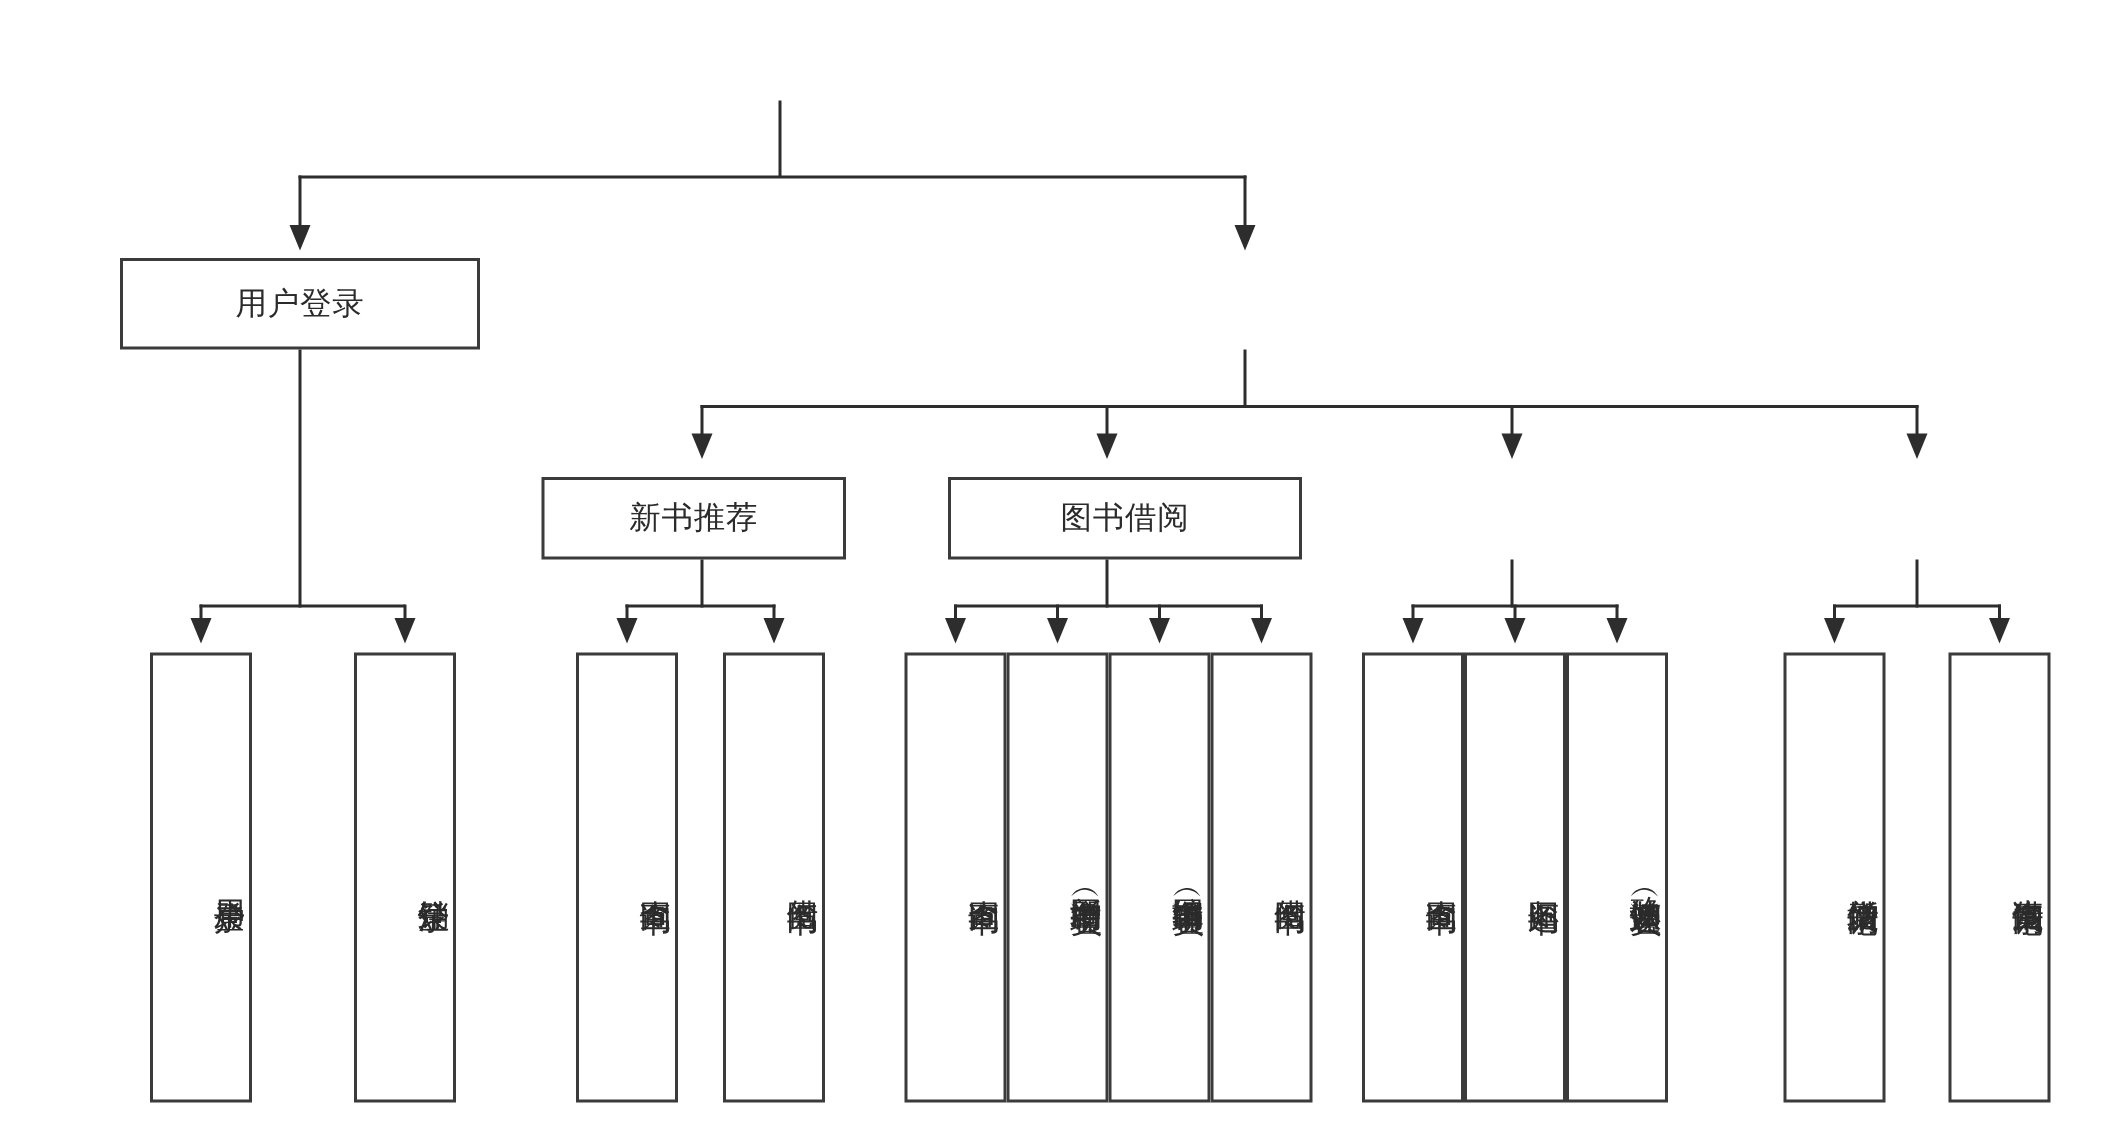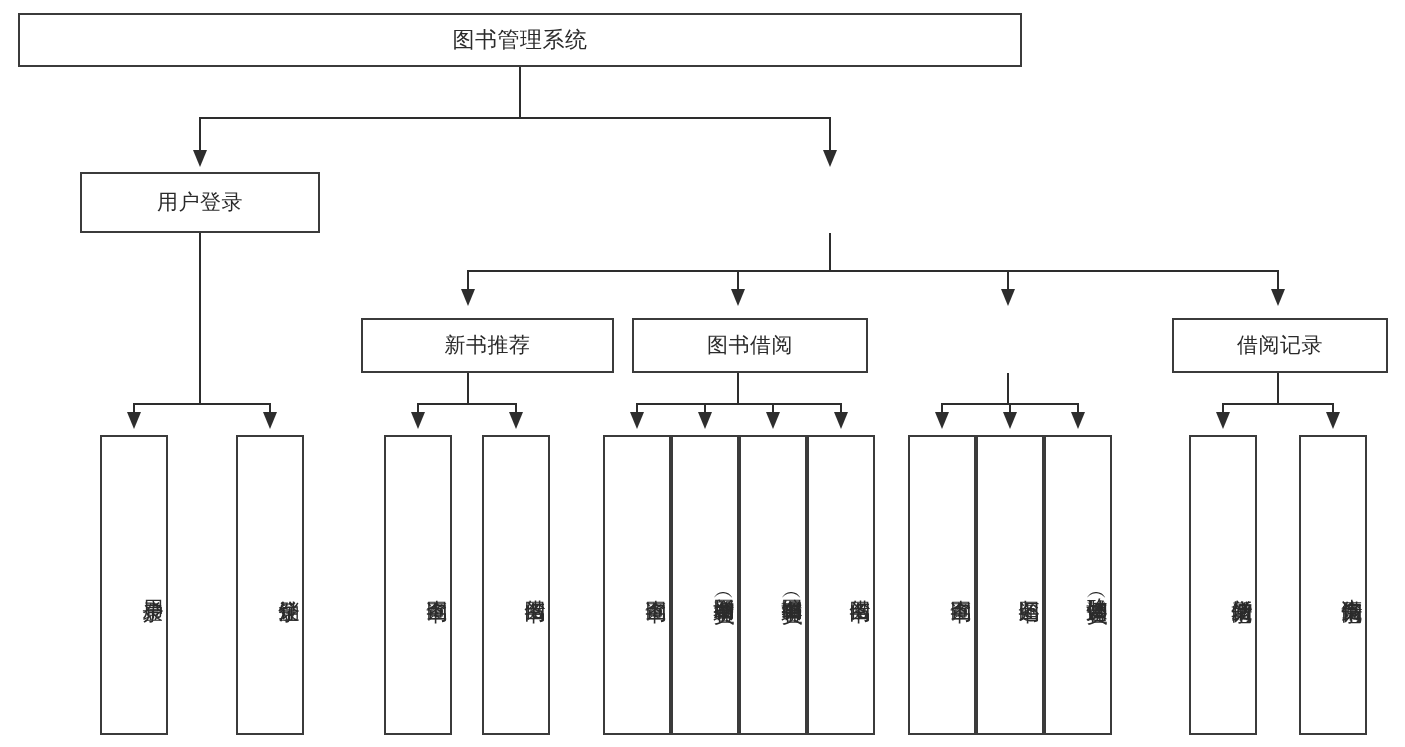--- a/index.html
+++ b/index.html
@@ -73,23 +73,20 @@
     letter-spacing: 0.5px;
     white-space: nowrap;
     user-select: none;
   }
 </style>
 </head>
 <body>
 
 <div id="canvas">
 
-  <div class="node horiz" id="title-node" style="left:18px; top:13px; width:1004px; height:54px;">
-    <span>图书管理系统</span>
-  </div>
 
   <div class="edge v" style="left:519px; top:67px; width:2px; height:51px;"></div>
 
   <div class="edge h" style="left:199px; top:117px; width:632px; height:2px;"></div>
 
   <div class="edge v" style="left:199px; top:117px; width:2px; height:36px;"></div>
   <div class="arrow" style="left:193px; top:150px;"></div>
   <div class="edge v" style="left:829px; top:117px; width:2px; height:36px;"></div>
   <div class="arrow" style="left:823px; top:150px;"></div>
 
@@ -116,28 +113,25 @@
 
   <div class="edge v" style="left:467px; top:270px; width:2px; height:22px;"></div>
   <div class="arrow" style="left:461px; top:289px;"></div>
   <div class="edge v" style="left:737px; top:270px; width:2px; height:22px;"></div>
   <div class="arrow" style="left:731px; top:289px;"></div>
   <div class="edge v" style="left:1007px; top:270px; width:2px; height:22px;"></div>
   <div class="arrow" style="left:1001px; top:289px;"></div>
   <div class="edge v" style="left:1277px; top:270px; width:2px; height:22px;"></div>
   <div class="arrow" style="left:1271px; top:289px;"></div>
 
-  <div class="node horiz" style="left:361px; top:318px; width:253px; height:55px;">
+  <div class="node horiz" style="left:361px; top:318px; width:203px; height:55px;">
     <span>新书推荐</span>
   </div>
   <div class="node horiz" style="left:632px; top:318px; width:236px; height:55px;">
     <span>图书借阅</span>
-  </div>
-  <div class="node horiz" style="left:1172px; top:318px; width:216px; height:55px;">
-    <span>借阅记录</span>
   </div>
 
   <div class="edge v" style="left:467px; top:373px; width:2px; height:32px;"></div>
   <div class="edge h" style="left:417px; top:403px; width:100px; height:2px;"></div>
   <div class="edge v" style="left:417px; top:403px; width:2px; height:12px;"></div>
   <div class="arrow" style="left:411px; top:412px;"></div>
   <div class="edge v" style="left:515px; top:403px; width:2px; height:12px;"></div>
   <div class="arrow" style="left:509px; top:412px;"></div>
 
   <div class="node vert" style="left:384px; top:435px; width:68px; height:300px;">

